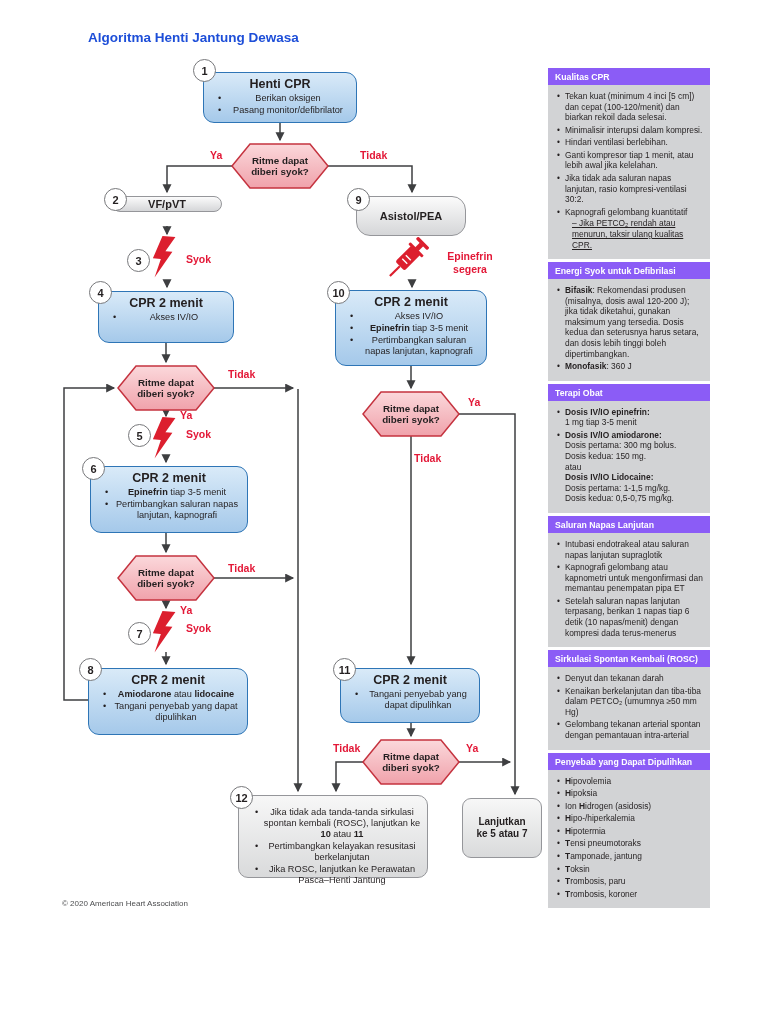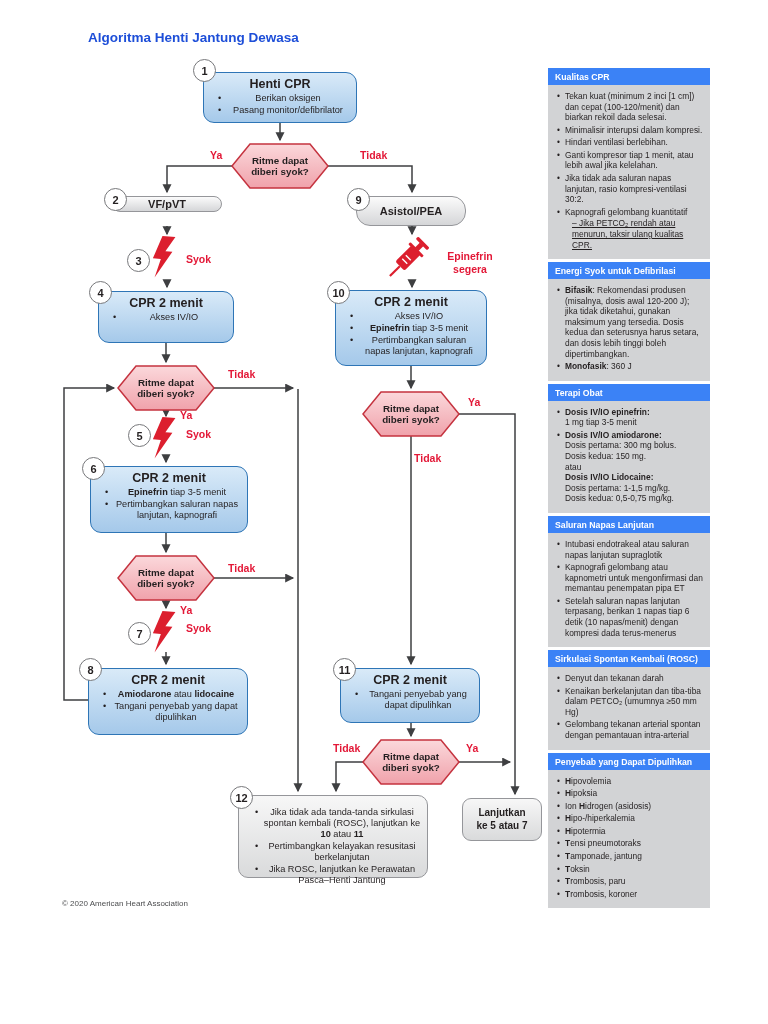--- a/index.html
+++ b/index.html
@@ -24,21 +24,21 @@
   .circle{position:absolute;z-index:4;width:21px;height:21px;border-radius:50%;background:#fff;
           border:1.2px solid #77787B;font-weight:bold;font-size:11px;display:flex;align-items:center;
           justify-content:center;color:#231F20;}
   .dlabel{position:absolute;z-index:3;width:96px;text-align:center;font-weight:bold;font-size:9.8px;
           line-height:1.15;white-space:pre-line;color:#231F20;}
   .rlabel{position:absolute;z-index:3;color:#E31837;font-weight:bold;font-size:10.5px;white-space:pre-line;}
   .rlabel.center{text-align:center;}
   .copyright{position:absolute;left:62px;top:899px;font-size:8px;color:#4D4E50;}
   .sidebar{position:absolute;left:548px;top:68px;width:162px;z-index:2;display:flex;flex-direction:column;gap:3px;}
   .sb-section{display:flex;flex-direction:column;}
-  .sb-head{background:#3b82f6;color:#fff;font-weight:bold;font-size:8.7px;padding:4px 7px 3px;line-height:1.15;}
+  .sb-head{background:#8b5cf6;color:#fff;font-weight:bold;font-size:8.7px;padding:4px 7px 3px;line-height:1.15;}
   .sb-body{background:#D2D3D5;padding:6px 6px 7px 8px;flex:1;}
   ul.sb-list{margin:0;padding:0;list-style:none;font-size:8.4px;line-height:1.26;}
   ul.sb-list li{position:relative;padding-left:9px;margin-bottom:2px;white-space:pre-line;}
   ul.sb-list li:before{content:"•";position:absolute;left:1px;top:0;}
   ul.sb-list li.sub{padding-left:16px;margin-top:-1px;text-decoration:underline;}
   ul.sb-list li.sub:before{content:"";}
 </style>
 </head>
 <body>
 
@@ -106,21 +106,21 @@
 
   <div class="bluebox" style="left:203px;top:72px;width:154px;height:51px;">
     <div class="btitle">Henti CPR</div>
     <ul class="bullets">
         <li>Berikan oksigen</li>
         <li>Pasang monitor/defibrilator</li>
       </ul>
   </div>
 
   <div class="graypill" style="left:112px;top:196px;width:110px;height:16px;">VF/pVT</div>
-  <div class="graypill" style="left:356px;top:196px;width:110px;height:30px;">Asistol/PEA</div>
+  <div class="graypill" style="left:356px;top:196px;width:110px;height:40px;">Asistol/PEA</div>
 
   <div class="bluebox" style="left:98px;top:291px;width:136px;height:52px;">
     <div class="btitle">CPR 2 menit</div>
     <ul class="bullets">
         <li>Akses IV/IO</li>
       </ul>
   </div>
 
   <div class="bluebox" style="left:335px;top:290px;width:152px;height:76px;">
     <div class="btitle">CPR 2 menit</div>
@@ -155,21 +155,21 @@
   </div>
 
   <div class="graybox" style="left:238px;top:795px;width:190px;height:83px;">
     <ul class="bullets">
         <li>Jika tidak ada tanda-tanda sirkulasi spontan kembali (ROSC), lanjutkan ke <b>10</b> atau <b>11</b></li>
         <li>Pertimbangkan kelayakan resusitasi berkelanjutan</li>
         <li>Jika ROSC, lanjutkan ke Perawatan Pasca–Henti Jantung</li>
       </ul>
   </div>
 
-  <div class="gotobox" style="left:462px;top:798px;width:80px;height:43px;">Lanjutkan
+  <div class="gotobox" style="left:462px;top:798px;width:80px;height:60px;">Lanjutkan
 ke 5 atau 7</div>
 
   <div class="dlabel" style="left:232px;top:155px;">Ritme dapat
 diberi syok?</div>
   <div class="dlabel" style="left:118px;top:377px;">Ritme dapat
 diberi syok?</div>
   <div class="dlabel" style="left:118px;top:567px;">Ritme dapat
 diberi syok?</div>
   <div class="dlabel" style="left:363px;top:403px;">Ritme dapat
 diberi syok?</div>
@@ -203,21 +203,21 @@
   <div class="circle" style="left:347px;top:188px;">9</div>
   <div class="circle" style="left:327px;top:281px;">10</div>
   <div class="circle" style="left:333px;top:658px;">11</div>
   <div class="circle" style="left:230px;top:786px;">12</div>
 
   <div class="sidebar">
       <div class="sb-section">
         <div class="sb-head">Kualitas CPR</div>
         <div class="sb-body">
           <ul class="sb-list">
-            <li>Tekan kuat (minimum 2 inci [1 cm]) dan cepat (100-120/menit) dan biarkan rekoil dada selesai.</li>
+            <li>Tekan kuat (minimum 4 inci [5 cm]) dan cepat (100-120/menit) dan biarkan rekoil dada selesai.</li>
             <li>Minimalisir interupsi dalam kompresi.</li>
             <li>Hindari ventilasi berlebihan.</li>
             <li>Ganti kompresor tiap 1 menit, atau lebih awal jika kelelahan.</li>
             <li>Jika tidak ada saluran napas lanjutan, rasio kompresi-ventilasi 30:2.</li>
             <li>Kapnografi gelombang kuantitatif</li>
             <li class="sub">–  Jika PETCO₂ rendah atau menurun, taksir ulang kualitas CPR.</li>
           </ul>
         </div>
       </div>
       <div class="sb-section">

